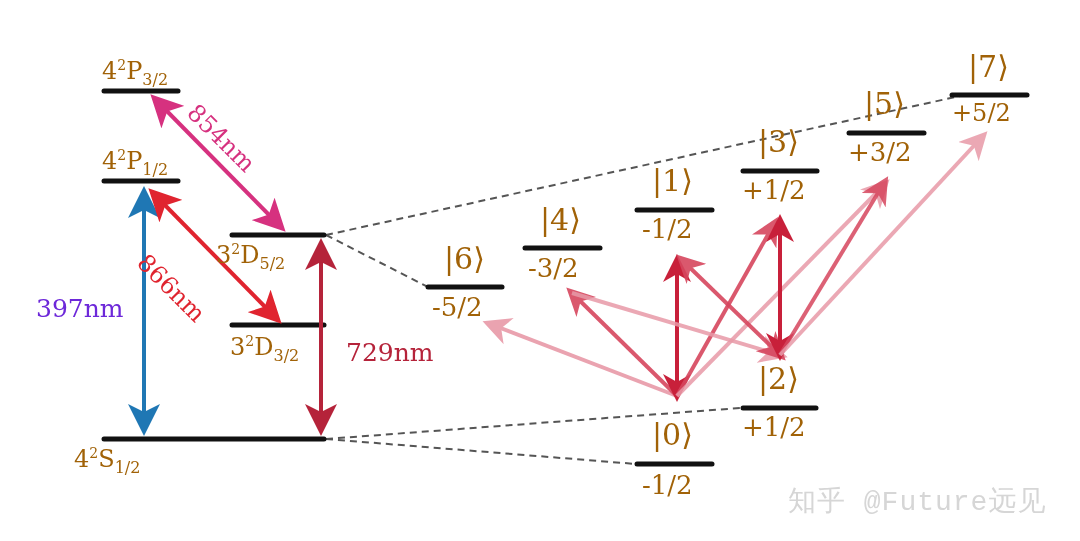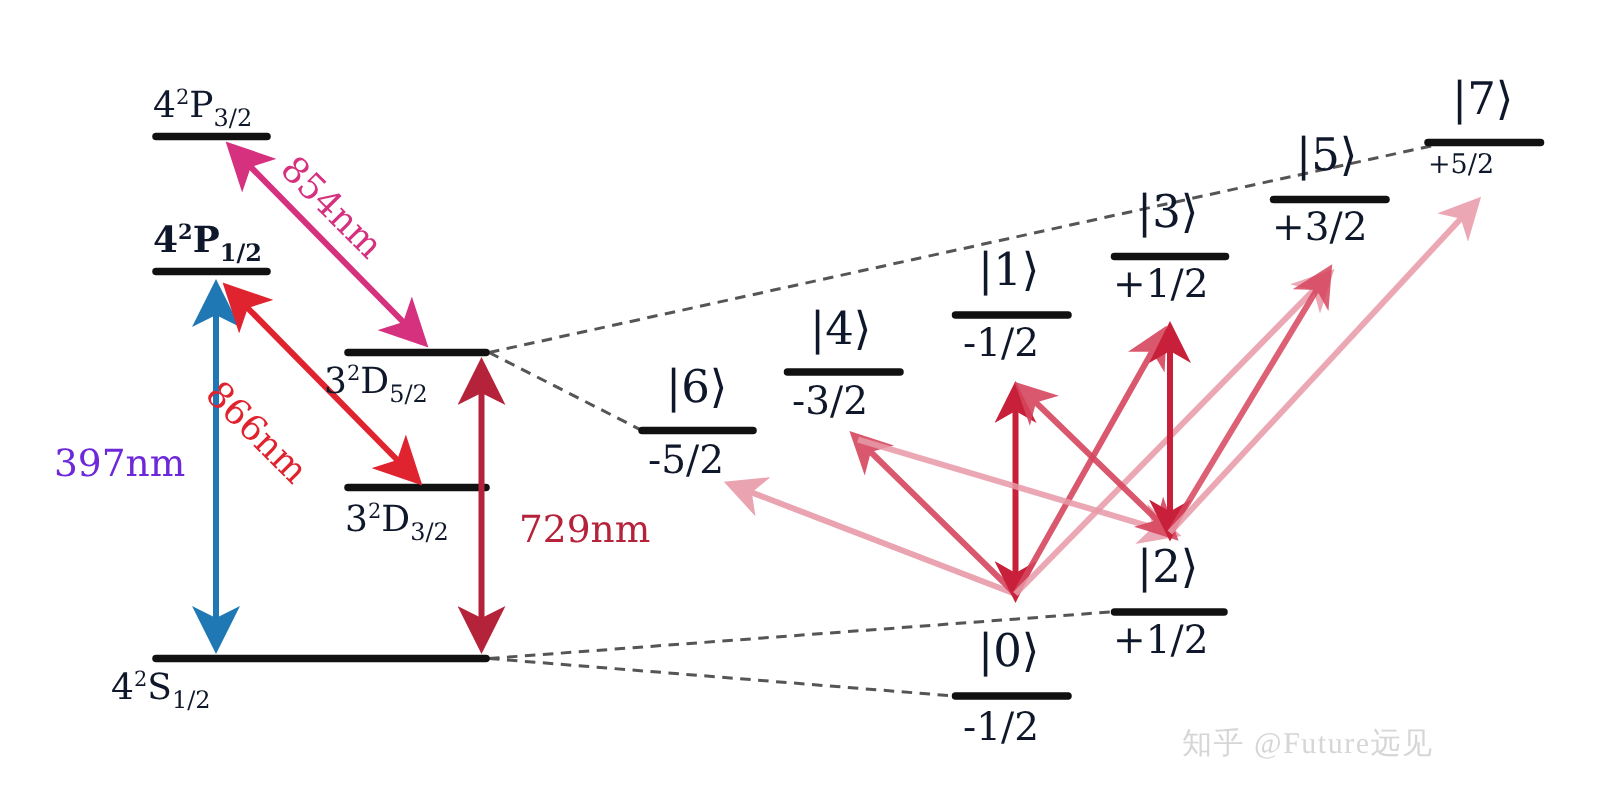--- a/index.html
+++ b/index.html
@@ -1,19 +1,19 @@
 <!DOCTYPE html>
 <html><head>
 <meta charset="utf-8">
 <style>
   html, body { margin:0; padding:0; background:#ffffff; }
   body { width:1080px; height:541px; overflow:hidden; position:relative; font-family:"DejaVu Serif", serif; }
   #stage { position:absolute; left:0; top:0; width:1080px; height:541px; }
-  .lbl { position:absolute; color:#0f172a; font-family:"DejaVu Serif", "Liberation Serif", serif; white-space:nowrap; line-height:1; }
-  .watermark { position:absolute; left:788px; top:482px; font-family:Liberation Serif, serif; font-size:20px; color:#d6d6d6; letter-spacing:1px; }
+  .lbl { position:absolute; color:#a16207; font-family:"DejaVu Serif", "Liberation Serif", serif; white-space:nowrap; line-height:1; }
+  .watermark { position:absolute; left:788px; top:482px; font-family:Liberation Mono, monospace; font-size:28px; color:#d6d6d6; letter-spacing:1px; }
 </style>
 </head>
 <body>
 
 <div id="stage">
 <svg width="1080" height="541" viewBox="0 0 1080 541" xmlns="http://www.w3.org/2000/svg">
   <defs>
     <marker id="ah-blue" markerWidth="8" markerHeight="8" refX="6" refY="4" orient="auto-start-reverse" markerUnits="strokeWidth">
       <path d="M0,0 L8,4 L0,8 L2,4 z" fill="#1f77b4"></path>
     </marker>
@@ -79,21 +79,21 @@
     <line x1="780" y1="353" x2="780" y2="222" stroke="#c8203a" stroke-width="4" marker-start="url(#ah-s)" marker-end="url(#ah-s)"></line>
     <line x1="780" y1="355" x2="884" y2="183" stroke="#d6465e" stroke-width="4" marker-end="url(#ah-m)" opacity="0.85"></line>
     <line x1="780" y1="355" x2="982" y2="137" stroke="#e89aa8" stroke-width="4" marker-end="url(#ah-l)" opacity="0.85"></line>
   </g>
 </svg>
 
 
 <div class="lbl" style="left:102px;top:58px;font-size:24px;">
   <span>4</span><sup style="font-size:14px;">2</sup><span>P</span><sub style="font-size:16px;">3/2</sub>
 </div>
-<div class="lbl" style="left:102px;top:148px;font-size:24px;font-weight:bold;">
+<div class="lbl" style="left:102px;top:148px;font-size:24px;">
   <span>4</span><sup style="font-size:14px;">2</sup><span>P</span><sub style="font-size:16px;">1/2</sub>
 </div>
 <div class="lbl" style="left:216px;top:242px;font-size:24px;">
   <span>3</span><sup style="font-size:14px;">2</sup><span>D</span><sub style="font-size:16px;">5/2</sub>
 </div>
 <div class="lbl" style="left:230px;top:334px;font-size:24px;">
   <span>3</span><sup style="font-size:14px;">2</sup><span>D</span><sub style="font-size:16px;">3/2</sub>
 </div>
 <div class="lbl" style="left:74px;top:446px;font-size:24px;">
   <span>4</span><sup style="font-size:14px;">2</sup><span>S</span><sub style="font-size:16px;">1/2</sub>
@@ -114,16 +114,16 @@
 <div class="lbl" style="left:432px;top:294px;font-size:26px;">-5/2</div>
 <div class="lbl" style="left:540px;top:205px;font-size:30px;">|4⟩</div>
 <div class="lbl" style="left:528px;top:255px;font-size:26px;">-3/2</div>
 <div class="lbl" style="left:652px;top:166px;font-size:30px;">|1⟩</div>
 <div class="lbl" style="left:642px;top:216px;font-size:26px;">-1/2</div>
 <div class="lbl" style="left:758px;top:127px;font-size:30px;">|3⟩</div>
 <div class="lbl" style="left:742px;top:177px;font-size:26px;">+1/2</div>
 <div class="lbl" style="left:864px;top:89px;font-size:30px;">|5⟩</div>
 <div class="lbl" style="left:848px;top:139px;font-size:26px;">+3/2</div>
 <div class="lbl" style="left:968px;top:52px;font-size:30px;">|7⟩</div>
-<div class="lbl" style="left:952px;top:101px;font-size:18px;">+5/2</div>
+<div class="lbl" style="left:952px;top:101px;font-size:24px;">+5/2</div>
 
 <div class="watermark">知乎 @Future远见</div>
 </div>
 
 </body></html>

